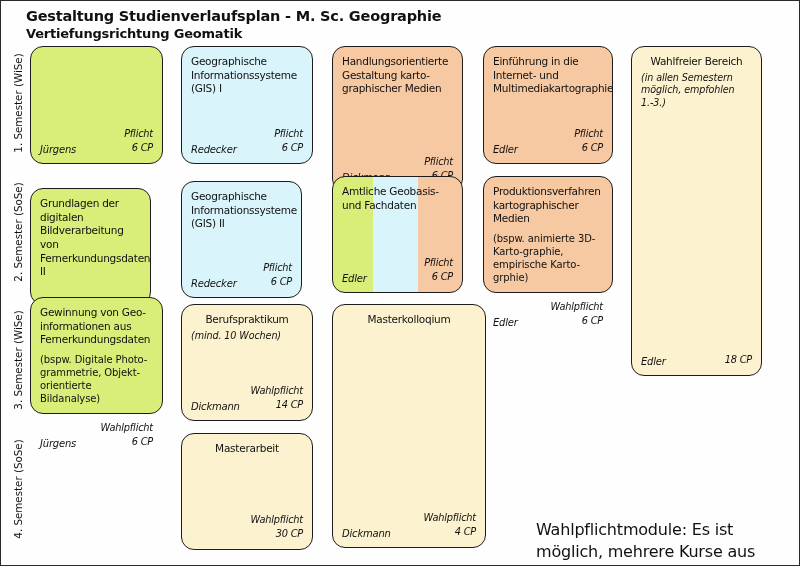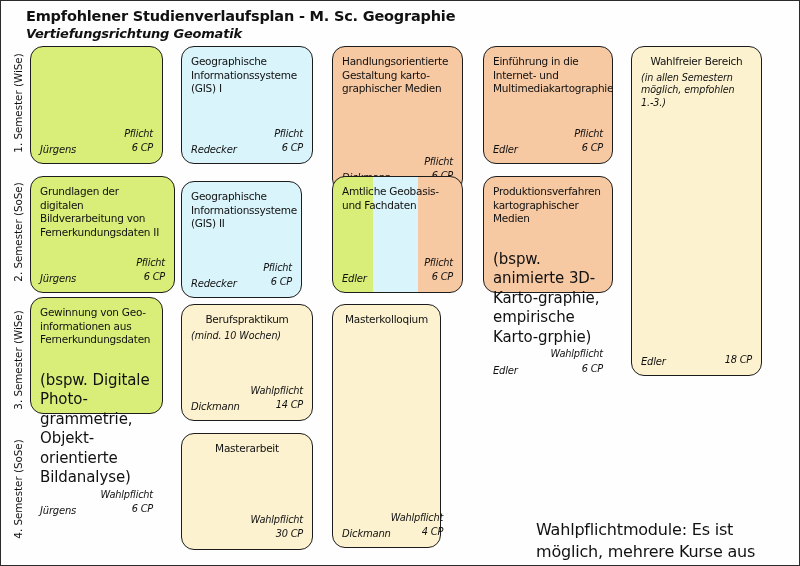--- a/index.html
+++ b/index.html
@@ -3,59 +3,59 @@
 <meta charset="utf-8">
 <style>
   html,body{margin:0;padding:0;background:#fff;}
   .page{
     position:relative;width:800px;height:566px;box-sizing:border-box;
     background:#fefefe;border:1px solid #2b2b2b;overflow:hidden;
     font-family:"DejaVu Sans","Liberation Sans",sans-serif;color:#111;
   }
   .header{position:absolute;left:25px;top:7px;}
   .header h1{margin:0;font-size:14.5px;font-weight:bold;letter-spacing:-0.2px;}
-  .header h2{margin:2px 0 0 0;font-size:13px;font-weight:bold;font-style:italic;letter-spacing:-0.2px;}
+  .header h2{margin:2px 0 0 0;font-size:13px;font-weight:bold;letter-spacing:-0.2px;}
 
   .sem{
     position:absolute;width:140px;text-align:center;font-size:10.3px;
     transform:rotate(-90deg);color:#111;left:-53px;
   }
 
   .module{
     position:absolute;box-sizing:border-box;
     border:1.3px solid #1c1c1c;border-radius:13px;
     padding:8px 9px 8px 9px;display:flex;flex-direction:column;
   }
   .green{background:var(--c-green);}
   .blue{background:var(--c-blue);}
   .salmon{background:var(--c-salmon);}
   .cream{background:var(--c-cream);}
   .striped{background:linear-gradient(to right,
     var(--c-green) 0 31%, var(--c-blue) 31% 66%, var(--c-salmon) 66% 100%);}
 
   .m-title{font-size:10.5px;letter-spacing:-0.25px;line-height:1.3;}
   .m-title.center{text-align:center;}
-  .m-sub{font-size:15px;letter-spacing:-0.1px;line-height:1.3;margin-top:24px;}
+  .m-sub{font-size:10px;letter-spacing:-0.1px;line-height:1.3;margin-top:6px;}
   .m-sub.center{font-style:italic;font-size:9.6px;margin-top:3px;}
   .m-bottom{margin-top:auto;display:flex;justify-content:space-between;align-items:flex-end;}
   .m-person{font-style:italic;font-size:10px;letter-spacing:-0.2px;}
-  .m-right{text-align:right;font-style:italic;font-size:9.8px;letter-spacing:-0.2px;line-height:1.45;}
+  .m-right{text-align:right;font-style:italic;font-size:9.8px;letter-spacing:-0.2px;line-height:1.45;margin-top:16px;}
 
   .note{
     position:absolute;left:535px;top:518px;width:254px;
     font-size:16px;letter-spacing:-0.2px;line-height:1.4;
   }
 </style>
 </head>
 <body>
 
 <div class="page">
 
   <div class="header">
-    <h1>Empfohlener Studienverlaufsplan - M. Sc. Geographie</h1>
+    <h1>Gestaltung Studienverlaufsplan - M. Sc. Geographie</h1>
     <h2>Vertiefungsrichtung Geomatik</h2>
   </div>
 
   <div class="sem" style="top:96px">1. Semester (WiSe)</div>
   <div class="sem" style="top:225px">2. Semester (SoSe)</div>
   <div class="sem" style="top:353px">3. Semester (WiSe)</div>
   <div class="sem" style="top:482px">4. Semester (SoSe)</div>
 
   <div class="module green" style="left:29px;top:45px;width:133px;height:118px">
     <div class="m-bottom">
@@ -104,21 +104,21 @@
     <div class="m-title center">Wahlfreier Bereich</div>
     <div class="m-sub center">(in allen Semestern möglich, empfohlen 1.-3.)</div>
     <div class="m-bottom">
       <span class="m-person">Edler</span>
       <span class="m-right">
         <div>18 CP</div>
       </span>
     </div>
   </div>
 
-  <div class="module green" style="left:29px;top:175px;width:145px;height:117px">
+  <div class="module green" style="left:29px;top:187px;width:121px;height:117px">
     <div class="m-title">Grundlagen der digitalen Bildverarbeitung von Fernerkundungsdaten II</div>
     <div class="m-bottom">
       <span class="m-person">Jürgens</span>
       <span class="m-right">
         <div>Pflicht</div>
         <div>6 CP</div>
       </span>
     </div>
   </div>
 
@@ -173,21 +173,21 @@
     <div class="m-sub center">(mind. 10 Wochen)</div>
     <div class="m-bottom">
       <span class="m-person">Dickmann</span>
       <span class="m-right">
         <div>Wahlpflicht</div>
         <div>14 CP</div>
       </span>
     </div>
   </div>
 
-  <div class="module cream" style="left:331px;top:303px;width:109px;height:244px">
+  <div class="module cream" style="left:331px;top:303px;width:154px;height:244px">
     <div class="m-title center">Masterkolloqium</div>
     <div class="m-bottom">
       <span class="m-person">Dickmann</span>
       <span class="m-right">
         <div>Wahlpflicht</div>
         <div>4 CP</div>
       </span>
     </div>
   </div>
 

